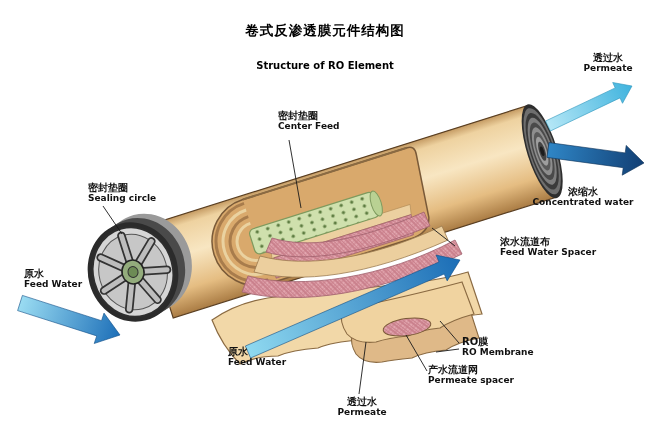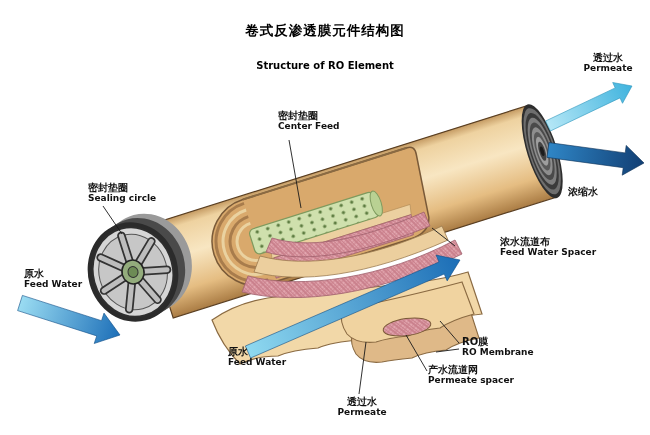--- a/index.html
+++ b/index.html
@@ -151,20 +151,21 @@
   <div class="en">Feed Water</div>
 </div>
 
 <div class="lbl c" style="left:570px;top:52px;width:76px;">
   <div class="zh">透过水</div>
   <div class="en">Permeate</div>
 </div>
 
 <div class="lbl r" style="left:518px;top:186px;width:130px;">
   <div class="zh">浓缩水</div>
+  <div class="en">Concentrated water</div>
 </div>
 
 <div class="lbl" style="left:452px;top:236px;padding-left:48px;">
   <div class="zh">浓水流道布</div>
   <div class="en">Feed Water Spacer</div>
 </div>
 
 <div class="lbl" style="left:228px;top:346px;">
   <div class="zh">原水</div>
   <div class="en">Feed Water</div>

